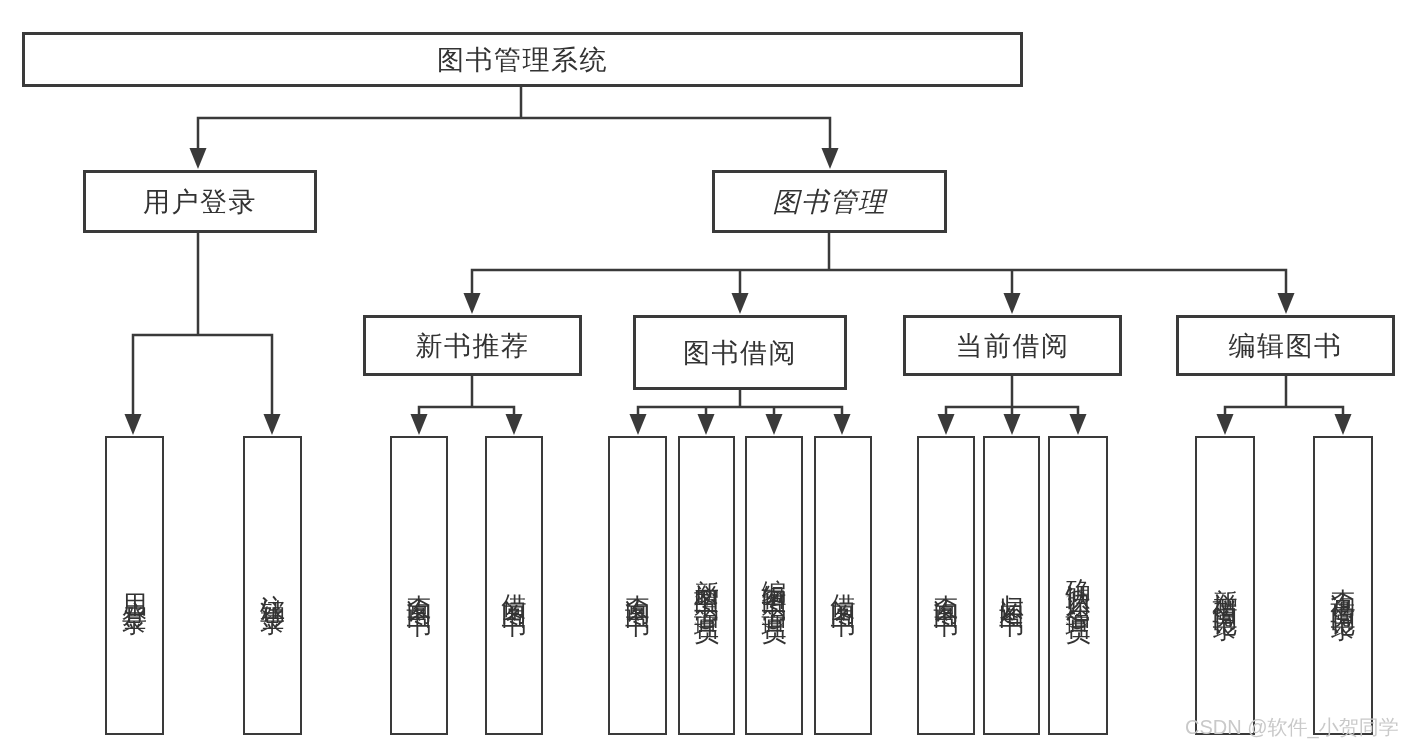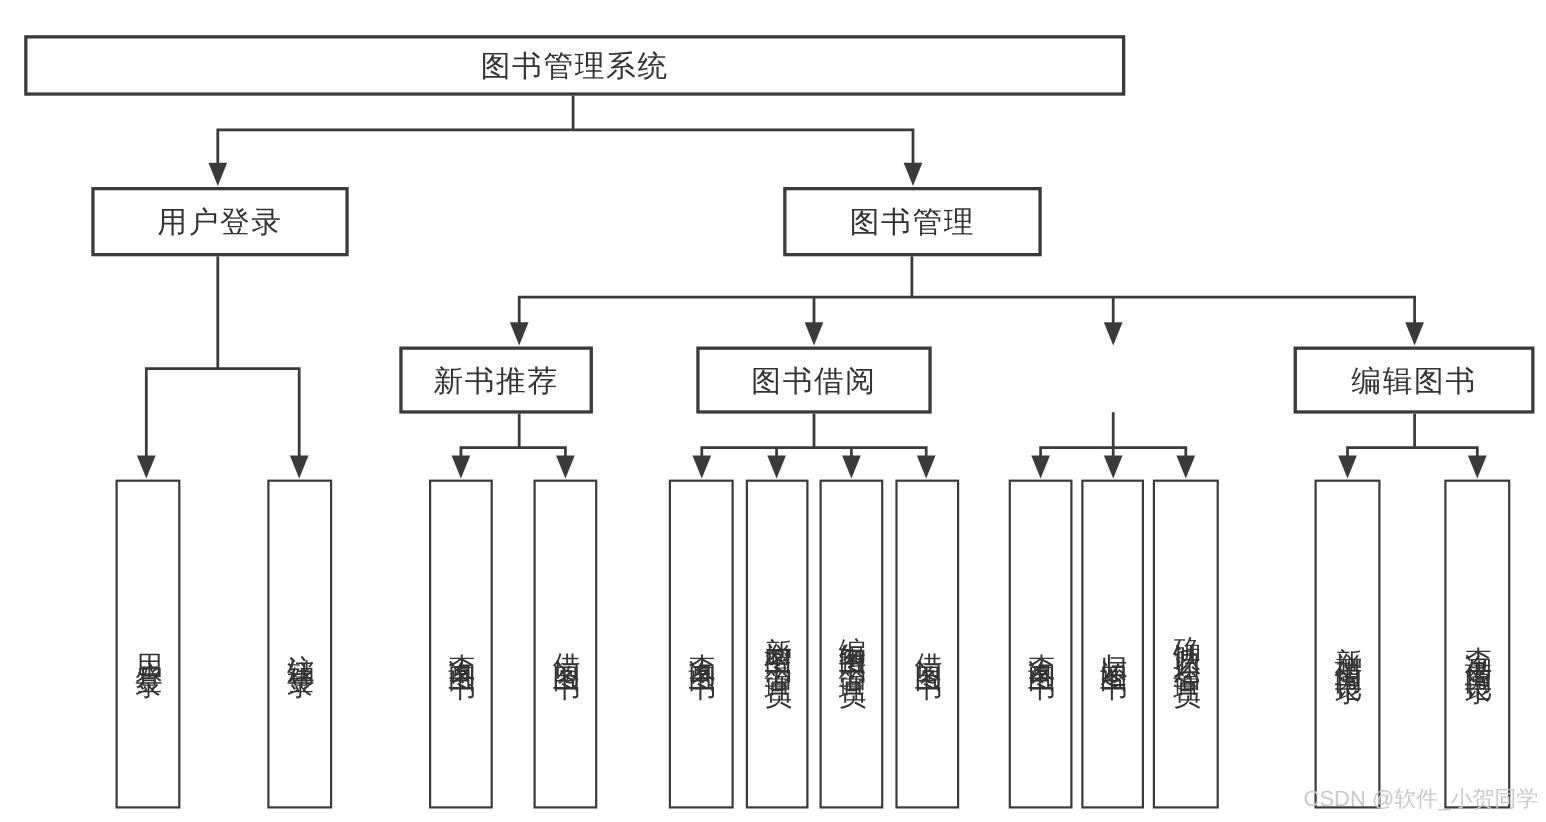--- a/index.html
+++ b/index.html
@@ -113,29 +113,32 @@
     </g>
   </svg>
 
   <div class="hbox" style="left:22px;top:13px;width:1001px;height:55px;margin-top:19px;">
     <span>图书管理系统</span>
   </div>
 
   <div class="hbox" style="left:83px;top:170px;width:234px;height:63px;">
     <span>用户登录</span>
   </div>
-  <div class="hbox" style="left:712px;top:170px;width:235px;height:63px;">
+  <div class="hbox" style="left:712px;top:170px;width:235px;height:63px;font-style:italic;">
     <span>图书管理</span>
   </div>
 
-  <div class="hbox" style="left:363px;top:315px;width:176px;height:61px;">
+  <div class="hbox" style="left:363px;top:315px;width:219px;height:61px;">
     <span>新书推荐</span>
   </div>
-  <div class="hbox" style="left:633px;top:315px;width:214px;height:61px;">
+  <div class="hbox" style="left:633px;top:315px;width:214px;height:75px;">
     <span>图书借阅</span>
+  </div>
+  <div class="hbox" style="left:903px;top:315px;width:219px;height:61px;">
+    <span>当前借阅</span>
   </div>
   <div class="hbox" style="left:1176px;top:315px;width:219px;height:61px;">
     <span>编辑图书</span>
   </div>
 
   <div class="vbox" style="left:105px;top:436px;width:59px;height:299px;">
     <span class="vtext">用户登录</span>
   </div>
   <div class="vbox" style="left:243px;top:436px;width:59px;height:299px;">
     <span class="vtext">注销登录</span>

